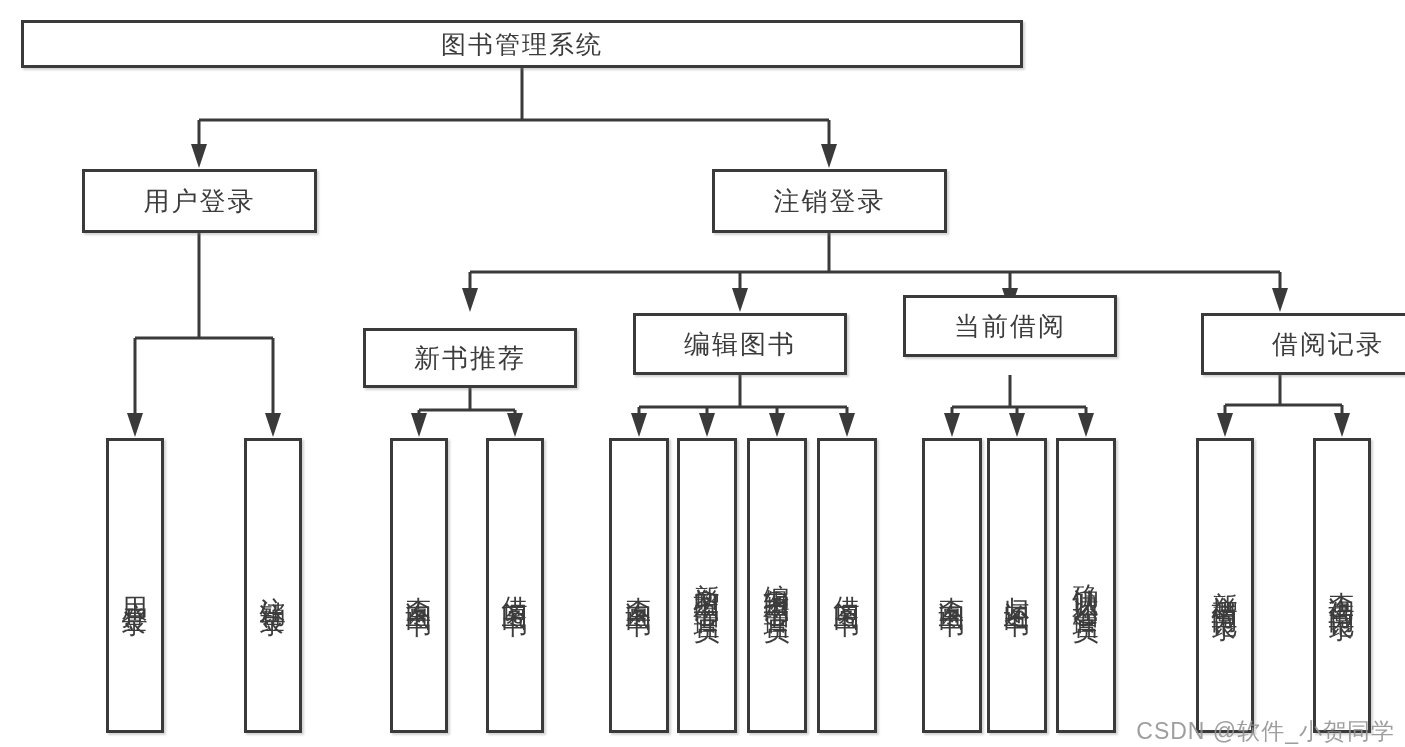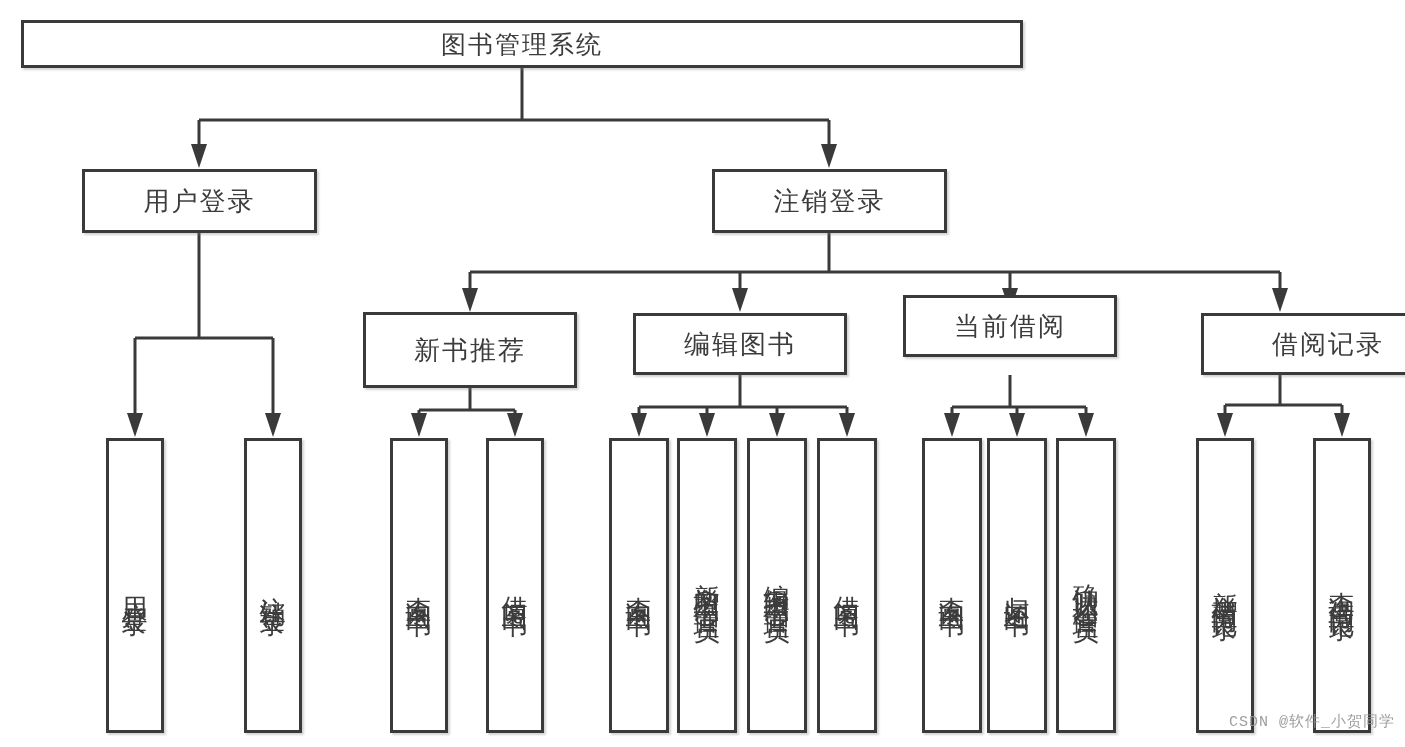--- a/index.html
+++ b/index.html
@@ -39,26 +39,25 @@
   .node.v {
     font-size: 26px;
     writing-mode: vertical-rl;
     letter-spacing: 5px;
     line-height: 1;
     text-align: center;
   }
   .watermark {
     position: absolute;
     right: 10px;
-    bottom: 16px;
-    font-size: 15px;
+    bottom: 0;
+    font-size: 23px;
     color: rgba(148,148,148,0.9);
     letter-spacing: 1px;
     white-space: nowrap;
-    font-family: Liberation Mono, monospace;
   }
   .cline { stroke: #3a3a3a; stroke-width: 3; fill: none; }
   .ahead { fill: #3a3a3a; stroke: none; }
 </style>
 </head>
 <body>
 
 <div id="canvas">
 
   <svg id="connectors" viewBox="0 0 1405 747" xmlns="http://www.w3.org/2000/svg">
@@ -109,21 +108,21 @@
       <polygon class="ahead" points="1217,413 1233,413 1225,437"></polygon>
       <polygon class="ahead" points="1334,413 1350,413 1342,437"></polygon>
     </g>
   </svg>
 
   <div class="node h root" style="left:21px; top:20px; width:1002px; height:48px;">图书管理系统</div>
 
   <div class="node h" style="left:82px; top:169px; width:235px; height:64px;">用户登录</div>
   <div class="node h" style="left:712px; top:169px; width:235px; height:64px;">注销登录</div>
 
-  <div class="node h" style="left:363px; top:312px; width:214px; height:76px;">新书推荐</div>
+  <div class="node h" style="left:363px; top:328px; width:214px; height:60px;">新书推荐</div>
   <div class="node h" style="left:633px; top:313px; width:214px; height:62px;">编辑图书</div>
   <div class="node h" style="left:903px; top:295px; width:214px; height:62px;">当前借阅</div>
   <div class="node h" style="left:1201px; top:313px; width:254px; height:62px;text-align:right;">借阅记录</div>
 
   <div class="node v" style="left:106px; top:438px; width:58px; height:295px;">用户登录</div>
   <div class="node v" style="left:244px; top:438px; width:58px; height:295px;">注销登录</div>
 
   <div class="node v" style="left:390px; top:438px; width:58px; height:295px;">查询图书</div>
   <div class="node v" style="left:486px; top:438px; width:58px; height:295px;">借阅图书</div>
 

